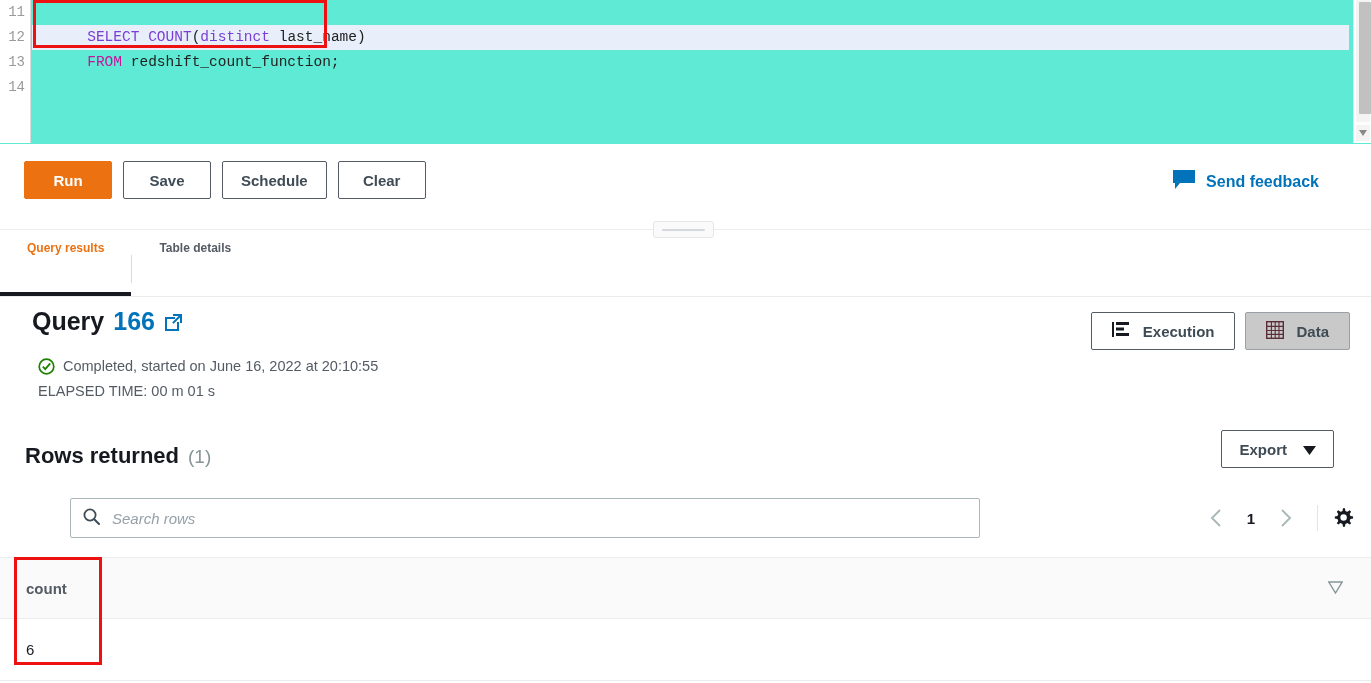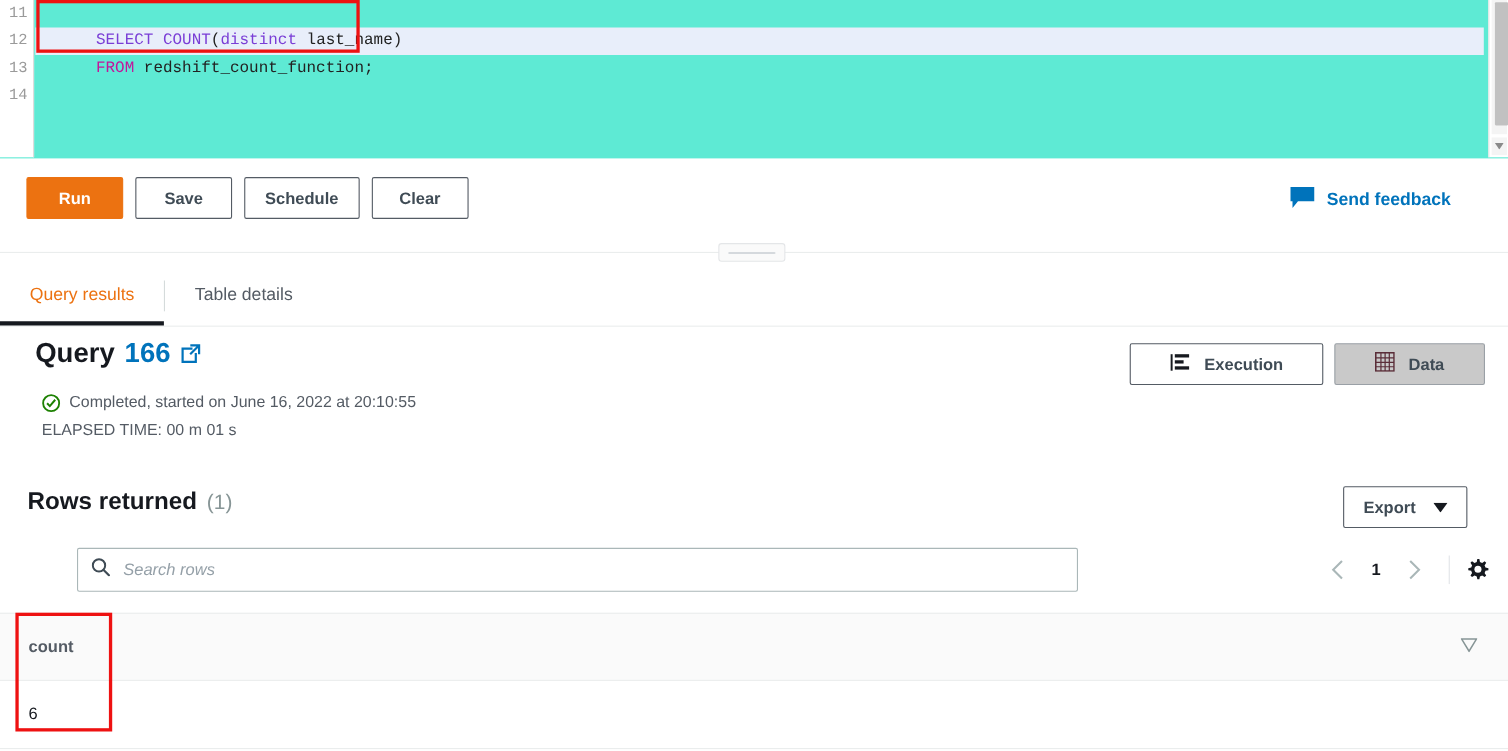--- a/index.html
+++ b/index.html
@@ -174,24 +174,24 @@
   .tabs {
     position: absolute;
     left: 0; top: 241px;
     width: 1371px; height: 56px;
     border-bottom: 1px solid #eaeded;
     display: flex;
     align-items: flex-end;
   }
   .tab {
     height: 55px;
-    display: flex; align-items: center;
+    display: flex; 
     padding: 0 27px;
-    font-size: 16px;
-    font-weight: normal;
+    font-size: 12px;
+    font-weight: bold;
     color: #545b64;
     cursor: pointer;
     position: relative;
   }
   .tab.active {
     color: #ec7211;
     box-shadow: inset 0 -4px 0 0 #16191f;
   }
   .tab-divider {
     width: 1px;
@@ -229,21 +229,21 @@
     font-size: 14.5px;
     color: #545b64;
   }
   .segmented {
     position: absolute;
     right: 21px; top: 14px;
     display: flex;
   }
   .seg-btn {
     height: 38px;
-    padding: 0 36px;
+    padding: 0 20px;
     border: 1px solid #545b64;
     background: #ffffff;
     color: #3f4b55;
     font-size: 15px;
     font-weight: bold;
     display: flex; align-items: center; gap: 12px;
     cursor: pointer;
     margin-left: 10px;
     border-radius: 2px;
   }
@@ -266,21 +266,21 @@
     color: #16191f;
     display: flex; align-items: baseline; gap: 9px;
   }
   .rows-count {
     color: #879596;
     font-size: 19px;
     font-weight: normal;
   }
   .export-btn {
     position: absolute;
-    right: 37px; top: 12px;
+    right: 37px; top: 0;
     height: 38px;
     padding: 16px 17px;
     border: 1px solid #545b64;
     background: #ffffff;
     border-radius: 2px;
     font-size: 15px;
     font-weight: bold;
     color: #3f4b55;
     display: flex; align-items: center; gap: 16px;
     cursor: pointer;

